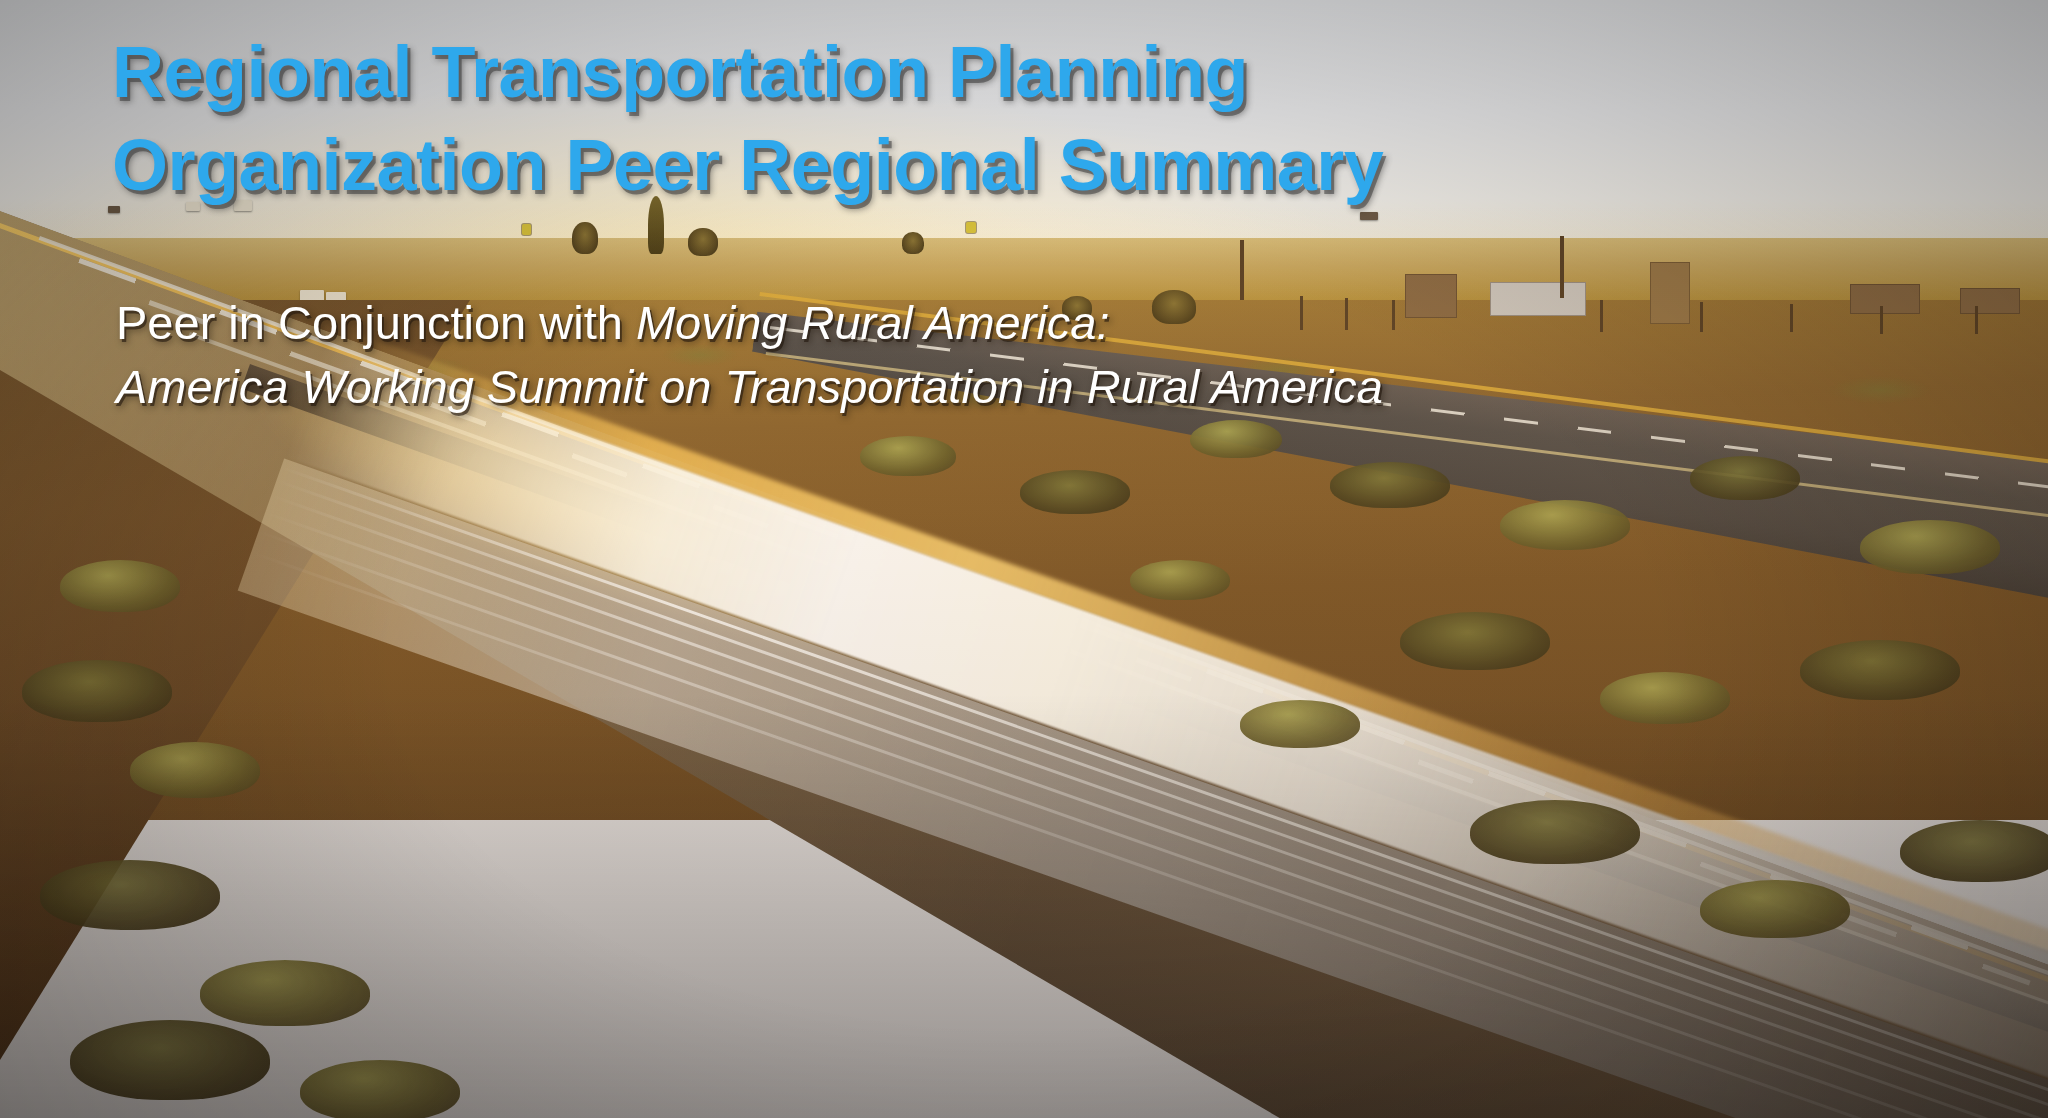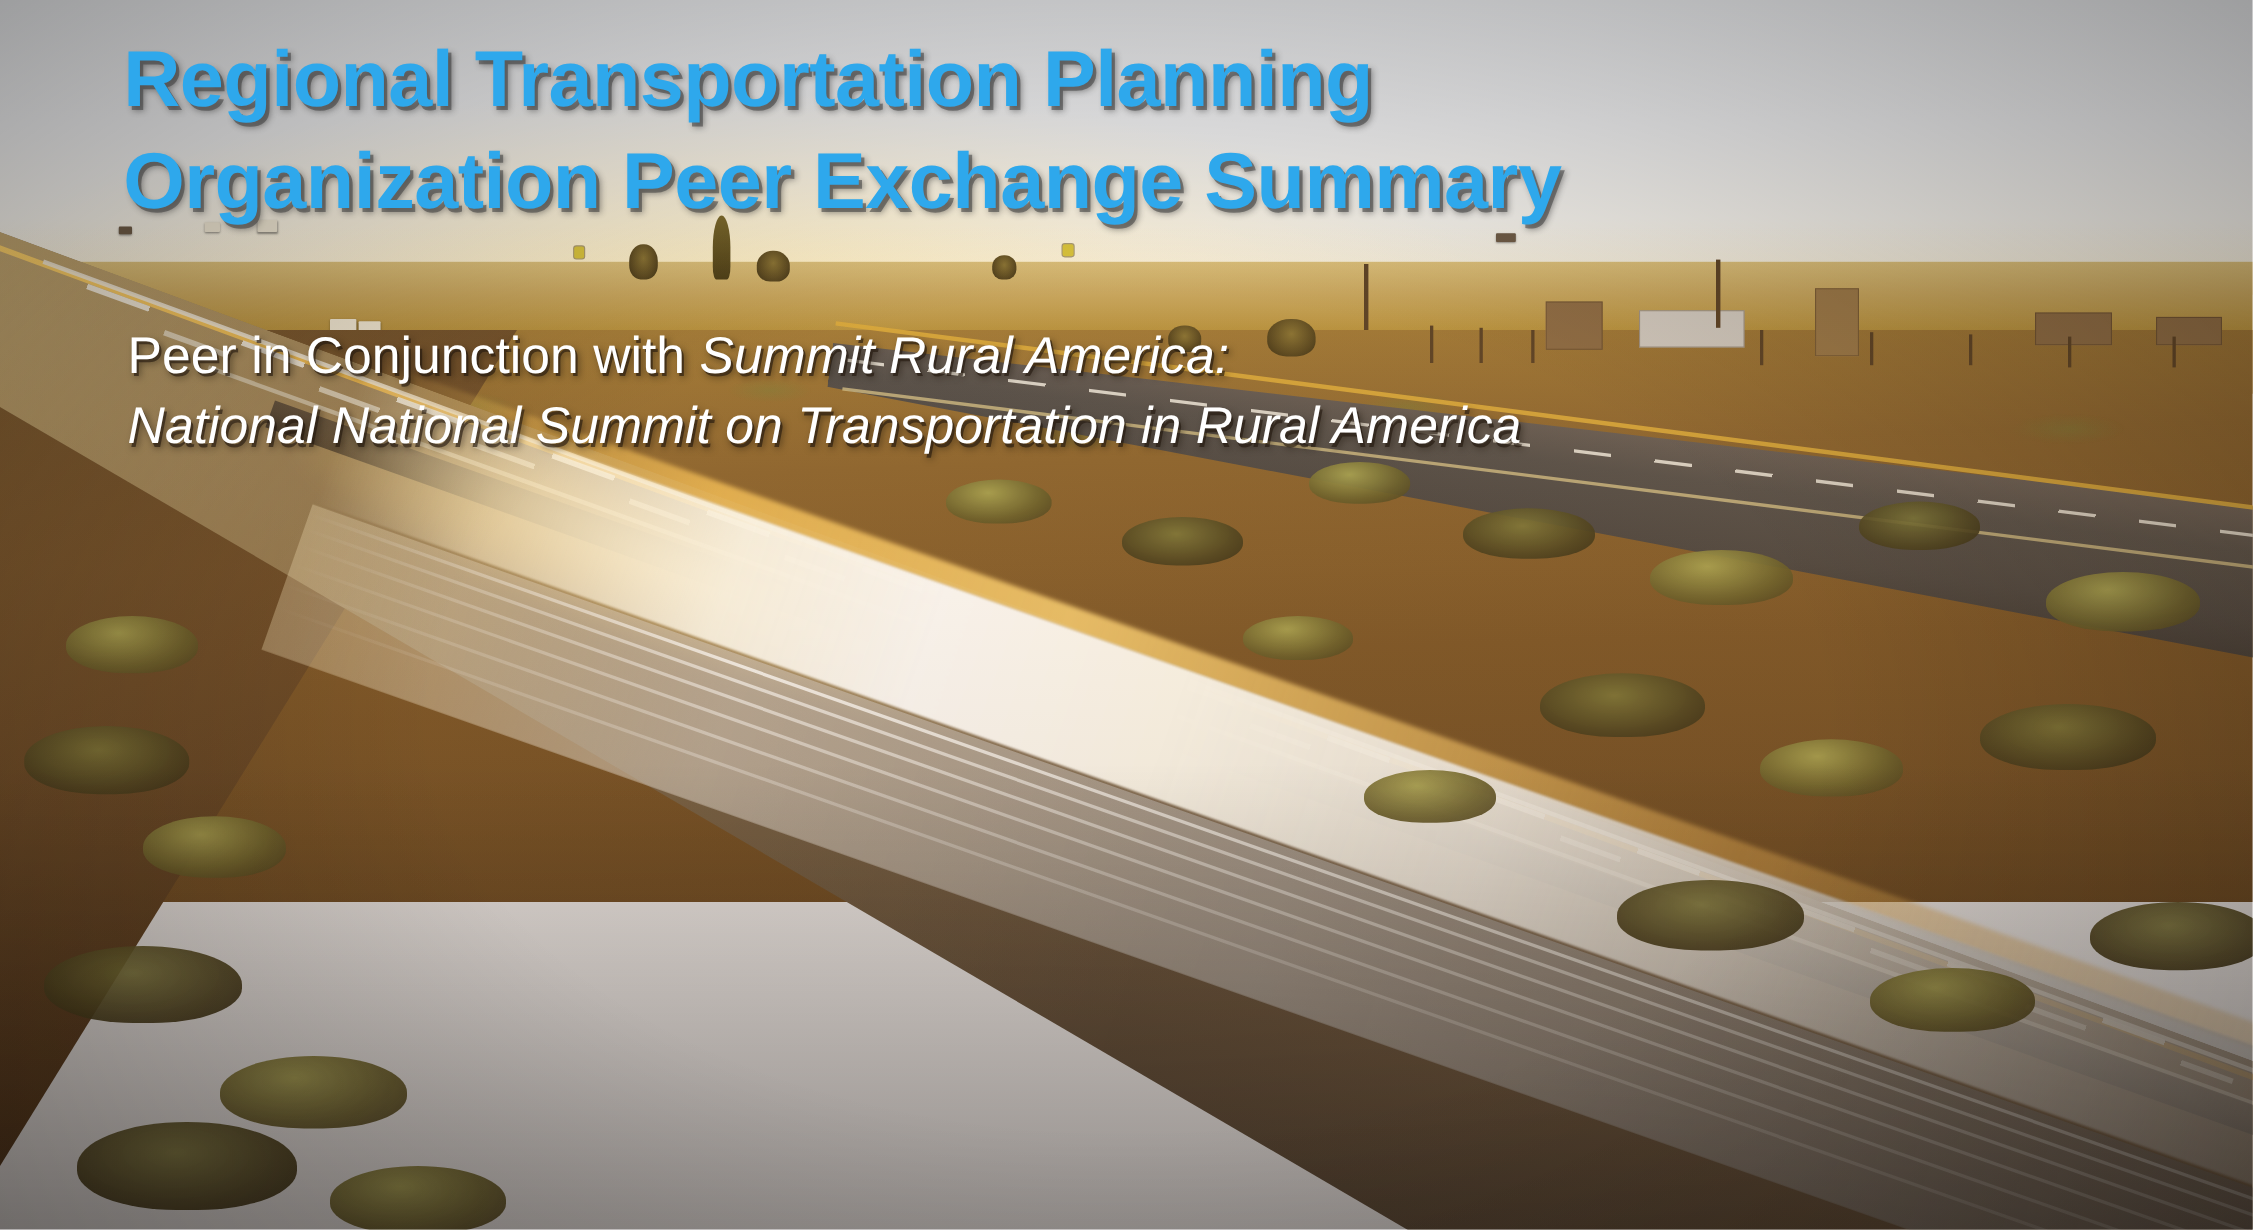--- a/index.html
+++ b/index.html
@@ -383,21 +383,21 @@
     <div class="scrub" style="left:1700px; top:880px; width:150px; height:58px;"></div>
     <div class="scrub dark" style="left:1900px; top:820px; width:160px; height:62px;"></div>
     <div class="scrub" style="left:1130px; top:560px; width:100px; height:40px;"></div>
 
     <div class="warm-grade"></div>
     <div class="vignette"></div>
   </div>
 
   <div class="title-block">
     <div class="title-line">Regional Transportation Planning</div>
-    <div class="title-line">Organization Peer Exchange Summary</div>
+    <div class="title-line">Organization Peer Regional Summary</div>
   </div>
 
   <div class="subtitle-block">
-    <div class="sub-line"><span>Peer in Conjunction with </span><span class="em">Summit Rural America:</span></div>
-    <div class="sub-line italic">National National Summit on Transportation in Rural America</div>
+    <div class="sub-line"><span>Peer in Conjunction with </span><span class="em">Moving Rural America:</span></div>
+    <div class="sub-line italic">America Working Summit on Transportation in Rural America</div>
   </div>
 
 </div>
 
 </body></html>

